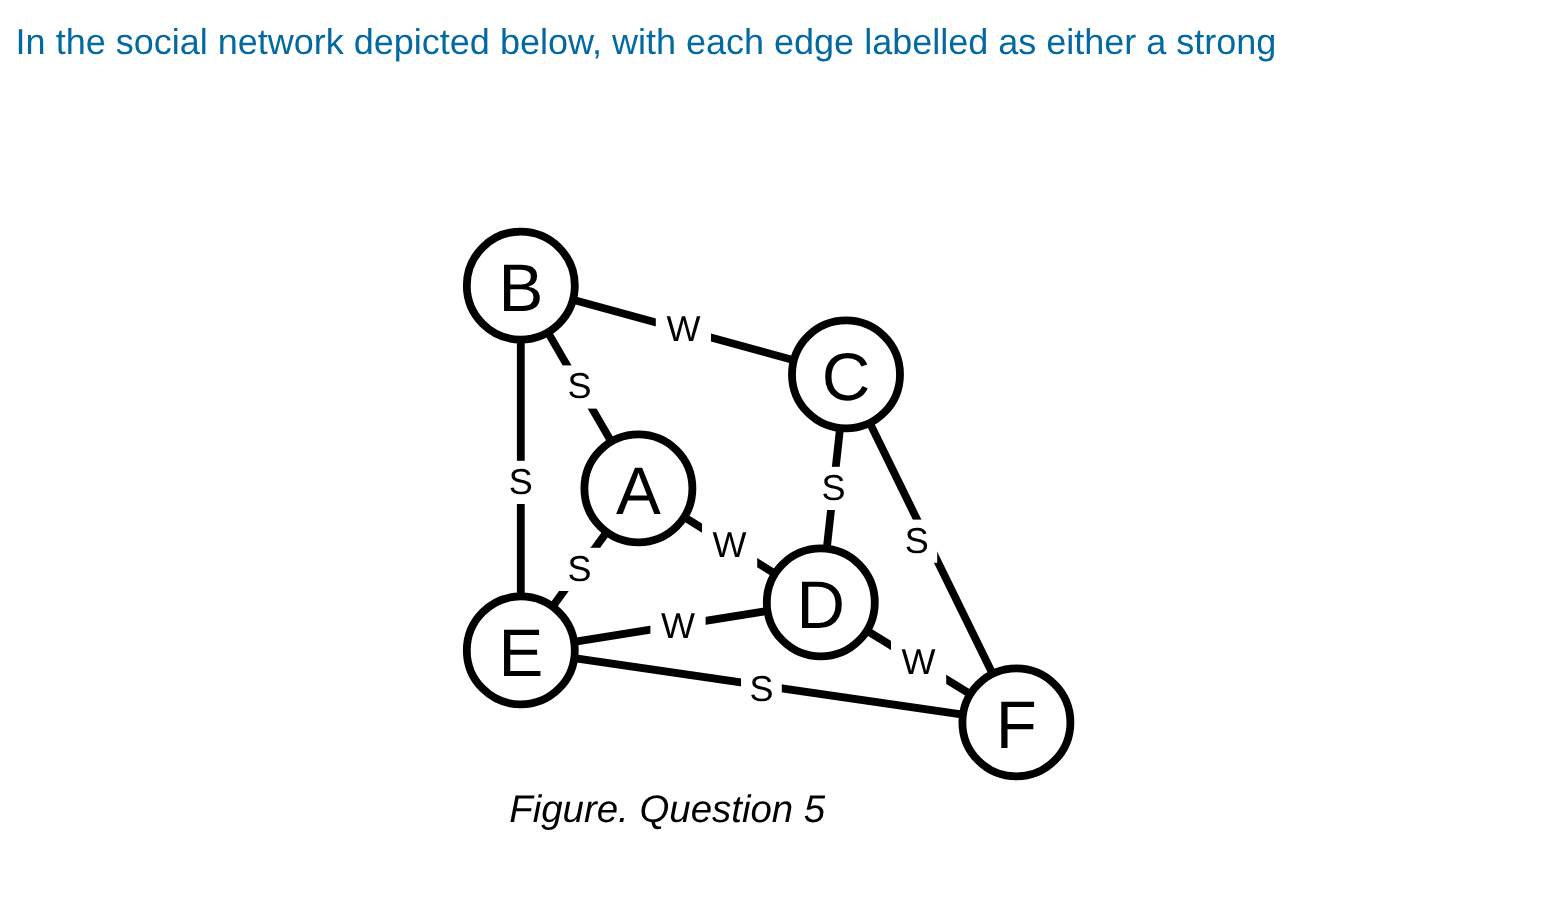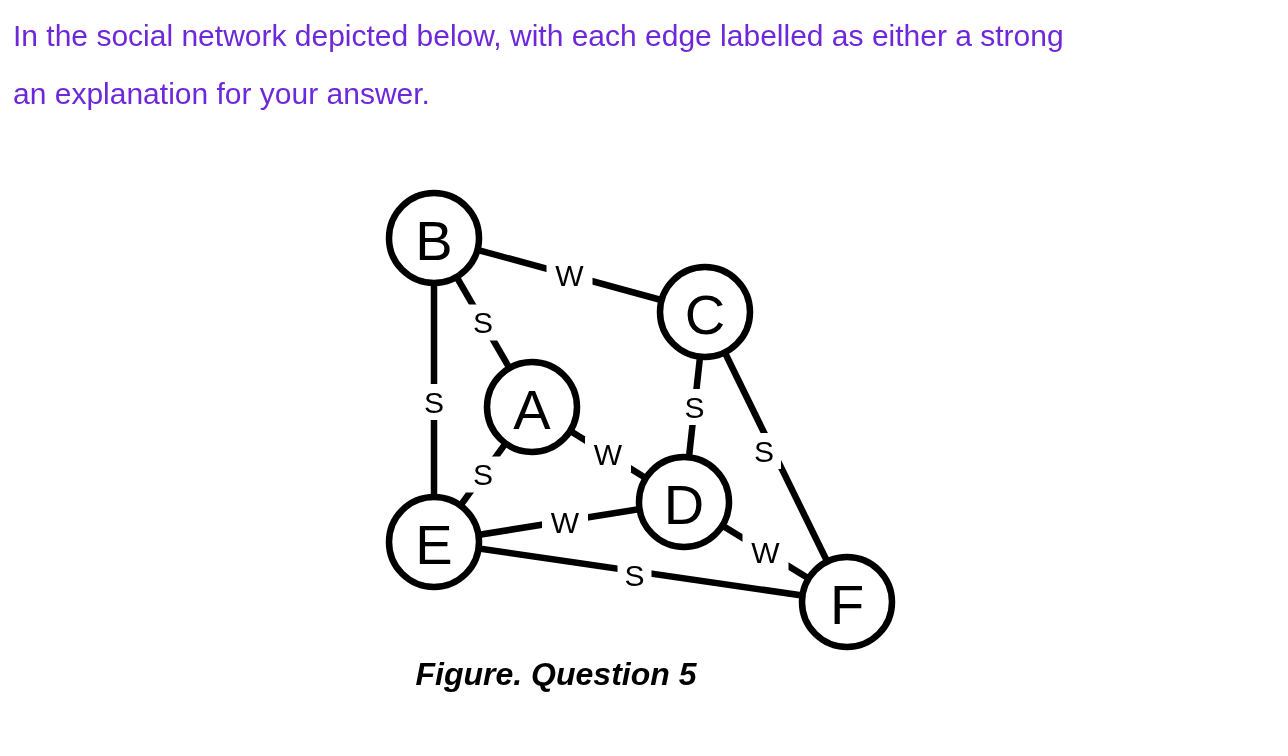--- a/index.html
+++ b/index.html
@@ -15,51 +15,50 @@
     font-family: "Liberation Sans", sans-serif;
     color: #000000;
   }
   .question {
     position: absolute;
     top: 7px;
     left: 13px;
     right: 0;
     font-size: 30px;
     line-height: 58px;
-    color: #6d28d9;
+    color: #0369a1;
   }
   .question-line {
     white-space: nowrap;
   }
   .graph-svg {
     position: absolute;
     top: 0;
     left: 0;
   }
   svg text {
     font-family: "Liberation Sans", sans-serif;
     fill: #000000;
   }
   .caption {
     position: absolute;
     top: 656px;
     left: 0;
     width: 1112px;
     text-align: center;
     font-size: 32px;
-    font-weight: bold;
+    font-weight: normal;
     font-style: italic;
   }
 </style>
 </head>
 <body>
 
 <div class="question">
   <div class="question-line">In the social network depicted below, with each edge labelled as either a strong</div>
-  <div class="question-line">an explanation for your answer.</div>
 </div>
 
 <svg class="graph-svg" width="1288" height="756" viewBox="0 0 1288 756">
     <g>
       <line x1="434" y1="238" x2="705" y2="312" stroke="#000000" stroke-width="6.5"></line>
       <line x1="434" y1="238" x2="532" y2="407" stroke="#000000" stroke-width="6.5"></line>
       <line x1="434" y1="238" x2="434" y2="542" stroke="#000000" stroke-width="6.5"></line>
       <line x1="705" y1="312" x2="684" y2="502" stroke="#000000" stroke-width="6.5"></line>
       <line x1="705" y1="312" x2="847" y2="602" stroke="#000000" stroke-width="6.5"></line>
       <line x1="532" y1="407" x2="684" y2="502" stroke="#000000" stroke-width="6.5"></line>

